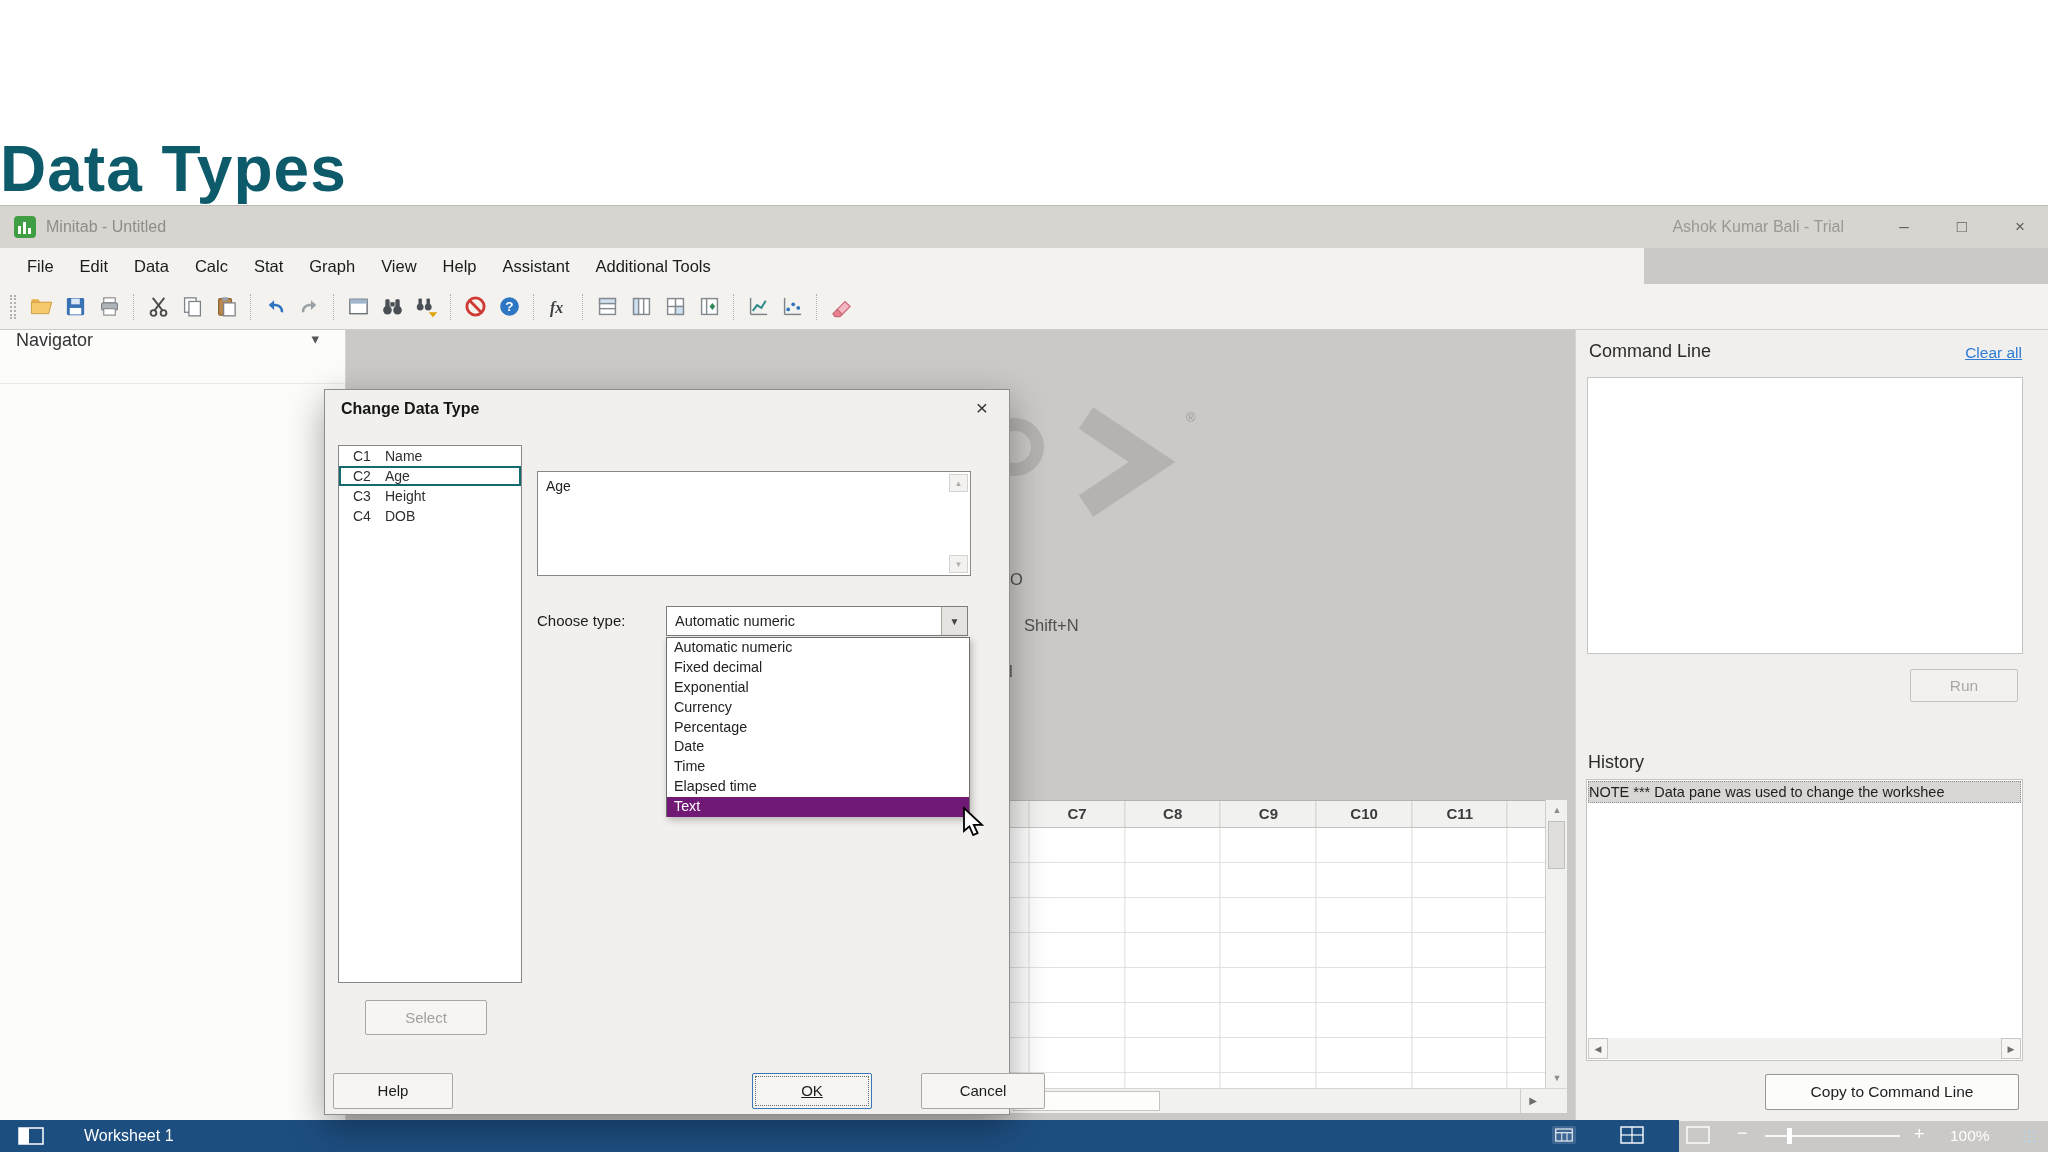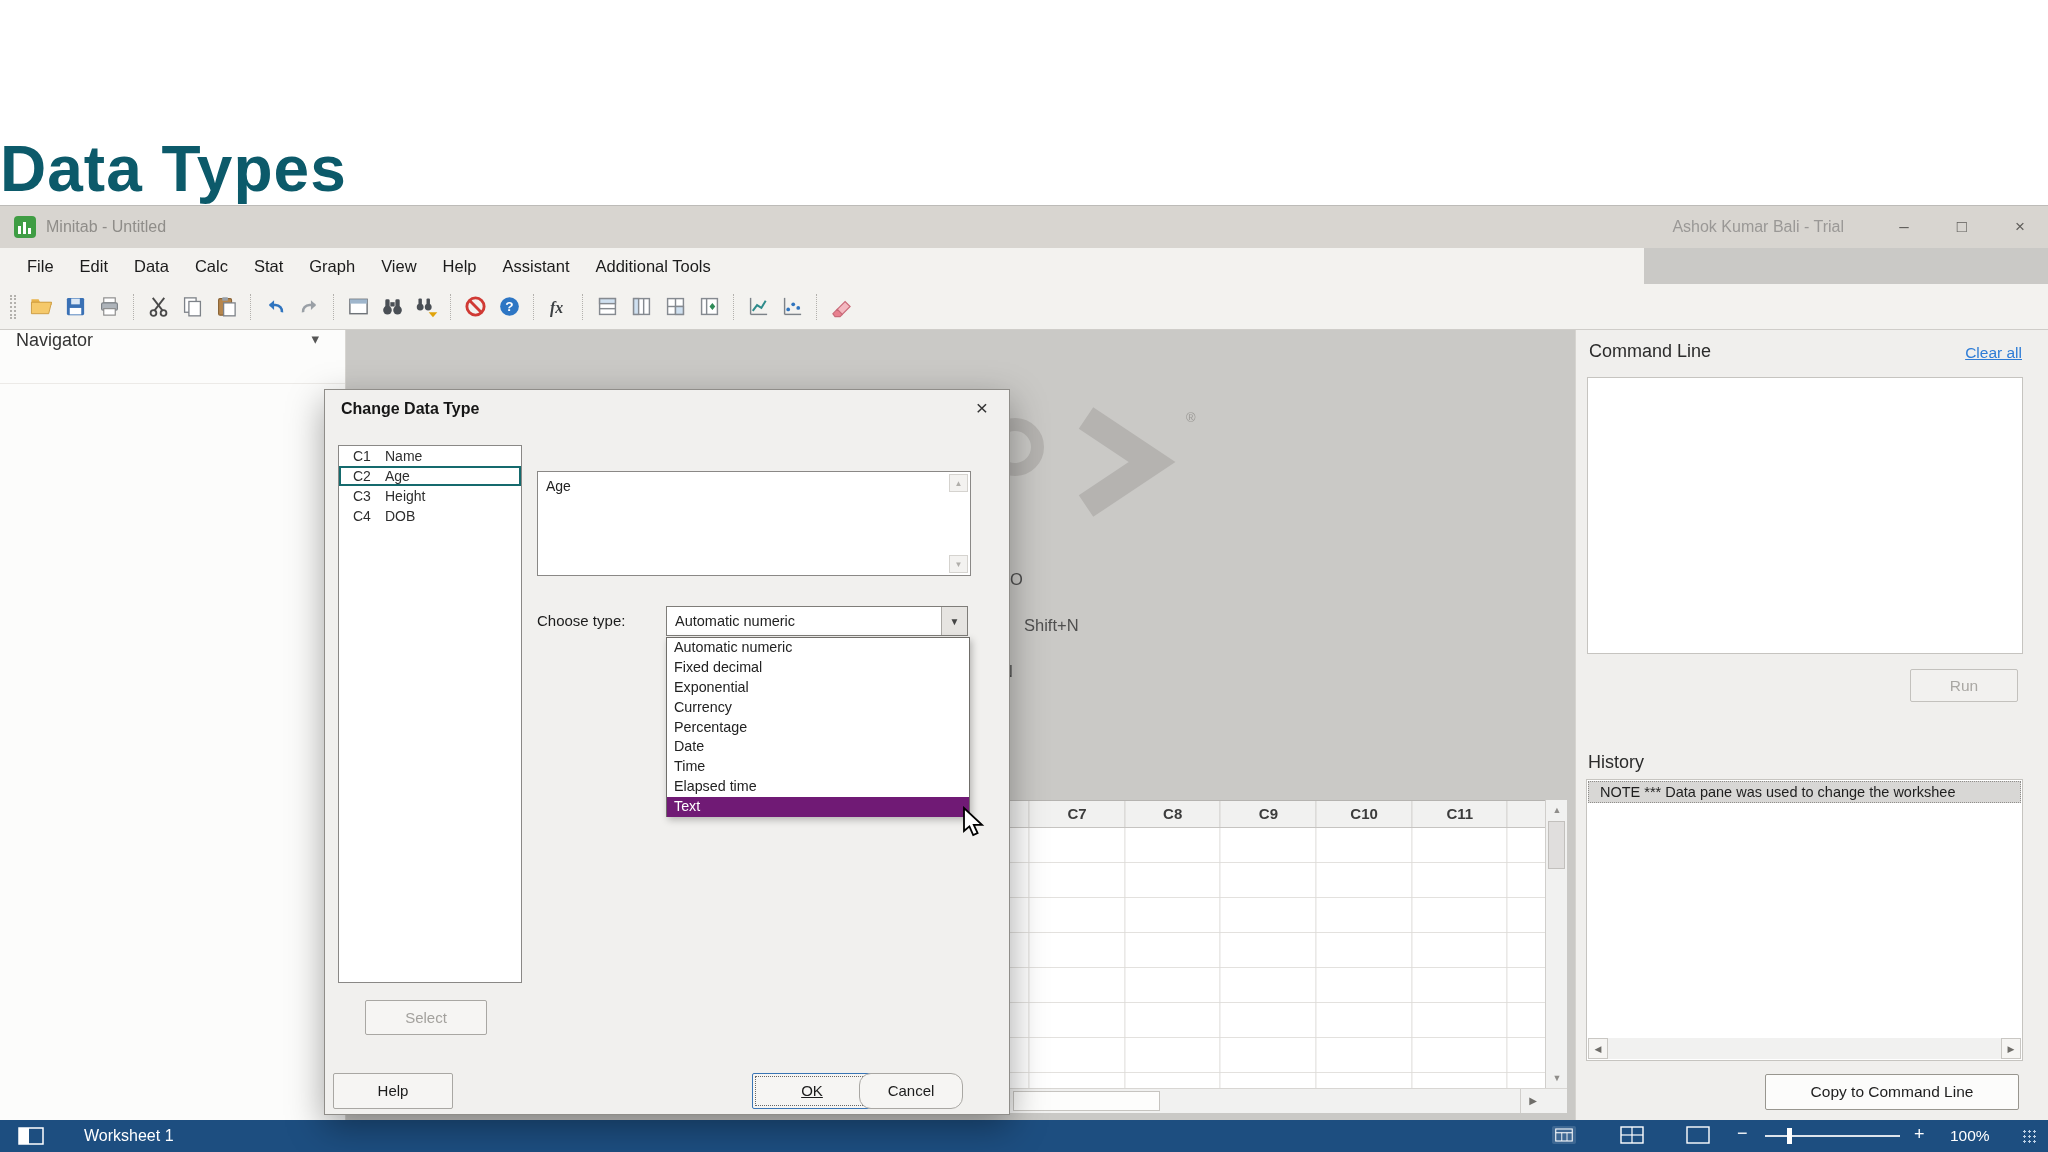--- a/index.html
+++ b/index.html
@@ -85,31 +85,31 @@
 
   
   .right-panel { position:absolute; right:0; top:0; width:473px; height:791px; background:#f0efed; border-left:1px solid #d6d4d0; }
   .cl-title { position:absolute; left:13px; top:11px; font-size:18px; color:#2b2b2b; }
   .clear-all { position:absolute; right:26px; top:14px; font-size:15.5px; color:#2e7cd6;text-decoration:underline; }
   .cl-box { position:absolute; left:11px; top:47px; width:436px; height:277px; background:#fff; border:1px solid #c6c4c0; }
   .run-btn { position:absolute; left:334px; top:339px; width:108px; height:33px; background:#f2f1ef; border:1px solid #c3c1bd;
              font-size:15.5px; color:#a9a7a3; text-align:center; line-height:31px; border-radius:2px; }
   .hist-title { position:absolute; left:12px; top:422px; font-size:18px; color:#2b2b2b; }
   .hist-box { position:absolute; left:10px; top:449px; width:437px; height:282px; background:#fff; border:1px solid #c6c4c0; }
-  .note-row { margin:1px; background:#d8d7d5; border:1px dotted #8f8d8a; padding:2px 11px; font-size:14.5px; color:#1e1e1e;
+  .note-row { margin:1px; background:#d8d7d5; border:1px dotted #8f8d8a; padding:2px 0; font-size:14.5px; color:#1e1e1e;
               white-space:nowrap; overflow:hidden; }
   .hist-hscroll { position:absolute; left:1px; right:1px; bottom:1px; height:21px; background:#f1f1f0; }
   .hh-arrow { position:absolute; top:0; width:20px; height:21px; background:#f6f5f3; border:1px solid #c9c7c3;
               font-size:9px; color:#6f6d69; text-align:center; line-height:20px; }
   .hh-left { left:0; } .hh-right { right:0; }
   .copy-btn { position:absolute; left:189px; top:744px; width:254px; height:36px; background:#fcfcfb; border:1px solid #98968f;
               font-size:15.5px; color:#1e1e1e; text-align:center; line-height:34px; border-radius:2px; }
 
   
-  .statusbar { position:absolute; left:0; bottom:0; width:2048px; height:32px; background:#1d4e80; }
+  .statusbar { position:absolute; left:0; bottom:0; width:1679px; height:32px; background:#1d4e80; }
   .sb-switch { position:absolute; left:18px; top:7px; }
   .sb-name { position:absolute; left:84px; top:7px; font-size:16px; color:#fff; }
   .sb-icon { position:absolute; top:6px; }
   .sb-i1 { left:1552px; background:rgba(255,255,255,.15); padding:1px 3px; border-radius:2px; }
   .sb-i2 { left:1620px; } .sb-i3 { left:1686px; }
   .zoom-minus { position:absolute; left:1737px; top:3px; color:#fff; font-size:18px; }
   .zoom-track { position:absolute; left:1765px; top:15px; width:135px; height:2px; background:rgba(255,255,255,.85); }
   .zoom-thumb { position:absolute; left:1787px; top:8px; width:5px; height:16px; background:#fff; }
   .zoom-plus { position:absolute; left:1914px; top:4px; color:#fff; font-size:18px; }
   .zoom-level { position:absolute; left:1950px; top:7px; color:#fff; font-size:15.5px; }
@@ -140,21 +140,21 @@
   .dd-list { position:absolute; left:341px; top:247px; width:304px; height:180px; background:#fff;
              border:1px solid #6f6d69; box-shadow:2px 3px 7px rgba(0,0,0,.25); z-index:5; }
   .dd-opt { height:19.9px; line-height:19.9px; padding-left:7px; font-size:14.3px; color:#222; white-space:nowrap; }
   .dd-opt.hl { background:#701a75; color:#fff; }
   .dlg-btn { position:absolute; height:36px; background:#f6f5f3; border:1px solid #a9a7a3; border-radius:2px;
              font-size:15px; color:#1c1c1c; text-align:center; line-height:34px; }
   .select-btn { left:40px; top:610px; width:122px; height:35px; color:#a3a19d; line-height:33px; }
   .help-btn { left:8px; top:683px; width:120px; }
   .ok-btn { left:427px; top:683px; width:120px; border-color:#3a75b5; text-decoration:underline;
             outline:1px dotted #666; outline-offset:-4px; }
-  .cancel-btn { left:534px; top:683px; width:104px;border-radius:12px; }
+  .cancel-btn { left:596px; top:683px; width:124px; }
 
   .cursor { position:absolute; left:962px; top:806px; z-index:60; }
 </style>
 </head>
 <body>
 
 <div id="screen">
 
   <div class="top-banner">
     <div class="page-title">Data Types</div>

